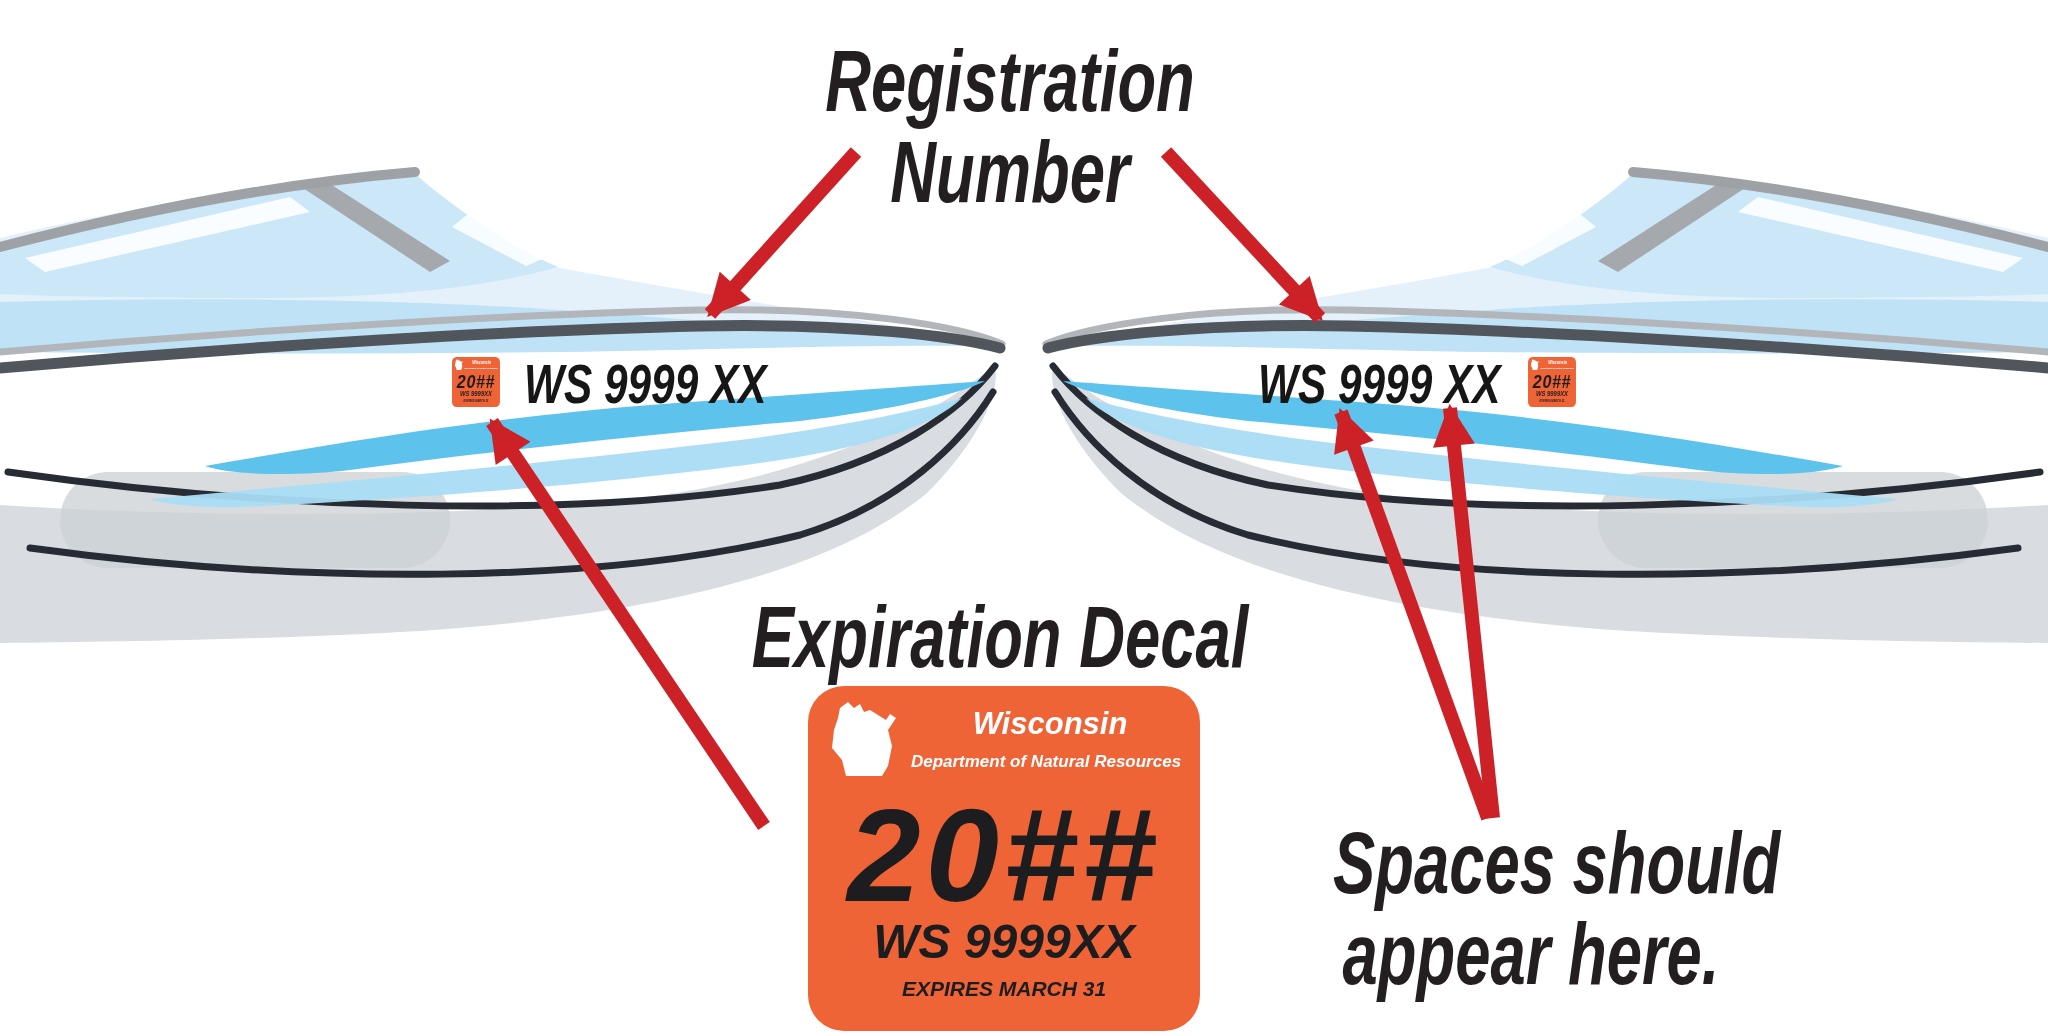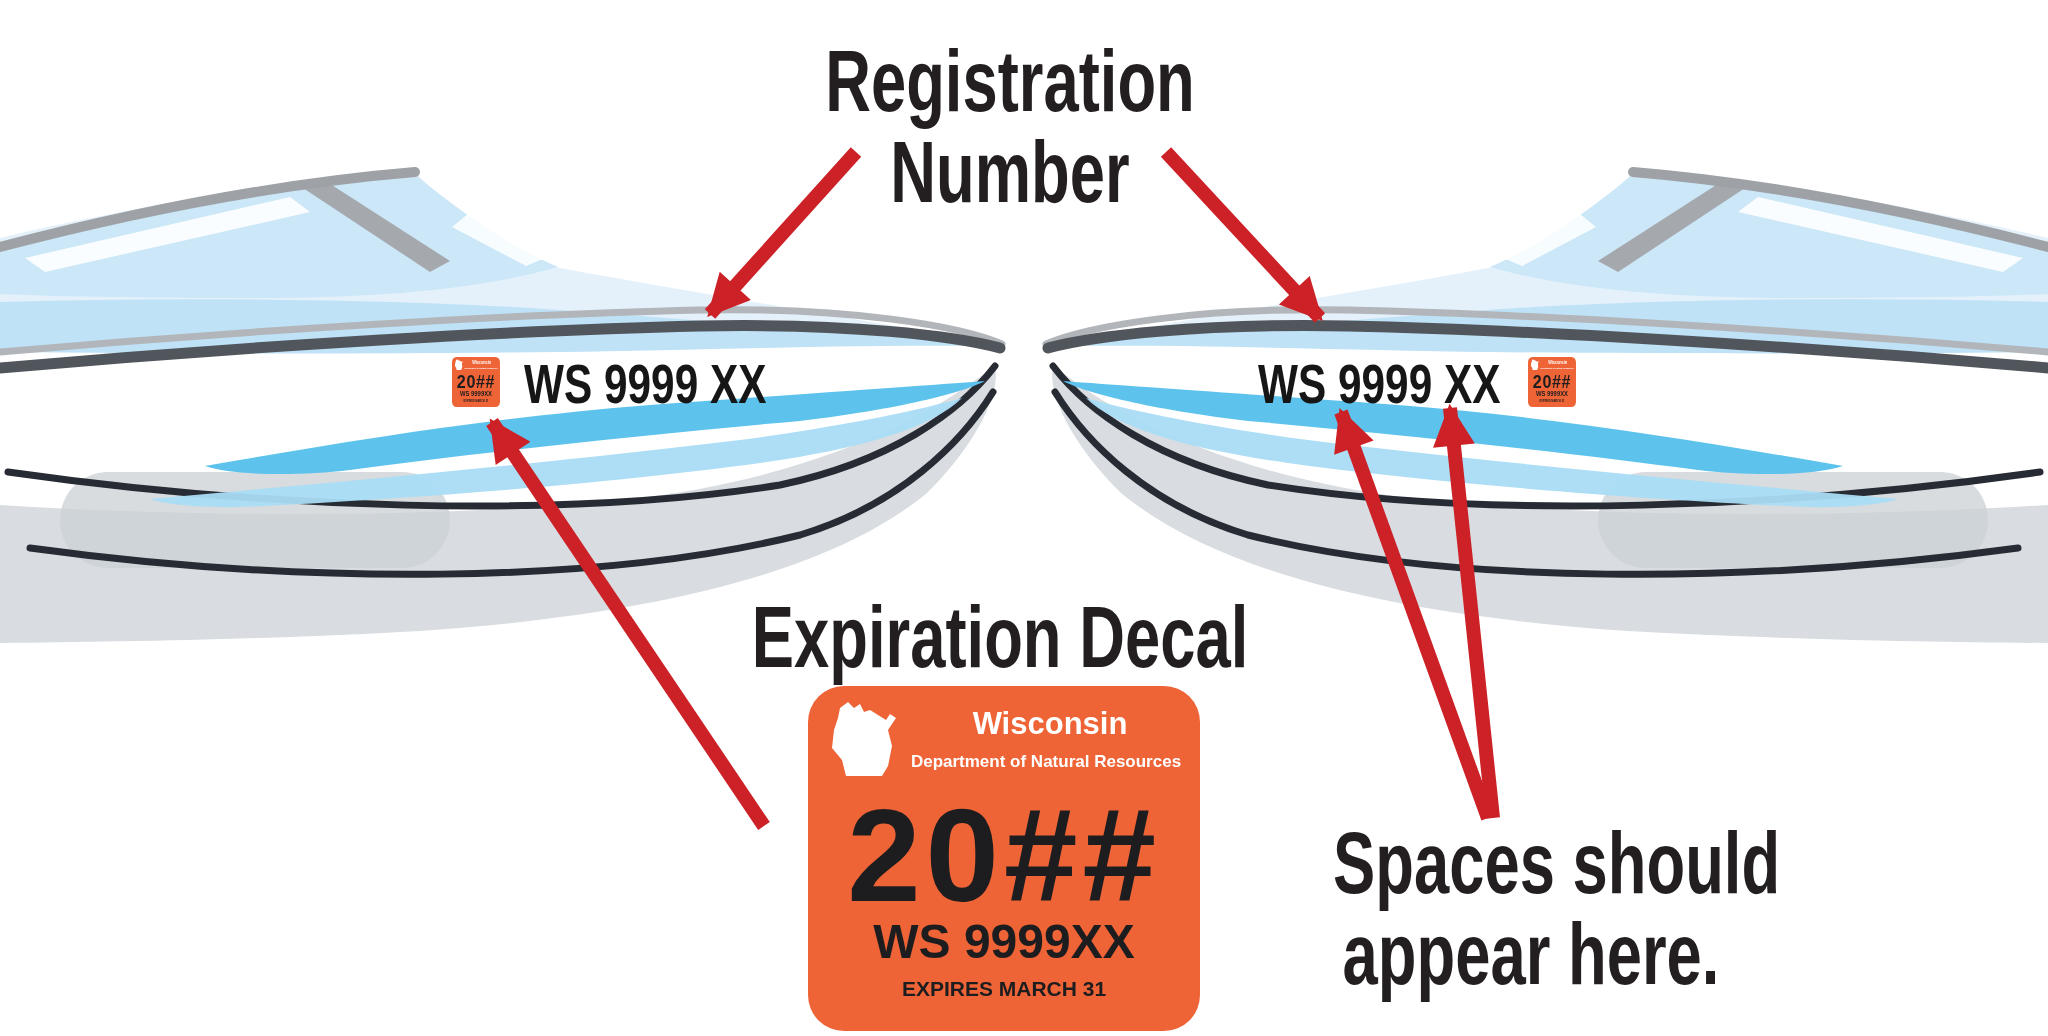--- a/index.html
+++ b/index.html
@@ -1,17 +1,17 @@
 <!DOCTYPE html>
 <html><head>
 <meta charset="utf-8">
 <style>
   html,body{margin:0;padding:0;background:#ffffff;}
   .stage{position:relative;width:2048px;height:1036px;background:#ffffff;overflow:hidden;
-         font-family:"Liberation Sans","DejaVu Sans",sans-serif;}
+         font-family:"Liberation Sans","DejaVu Sans",sans-serif;font-style:italic;}
   .stage svg.scene{position:absolute;left:0;top:0;}
 
   
   .label{position:absolute;color:#231F20;font-weight:bold;font-size:88px;line-height:1.03;
          text-align:center;transform:scaleX(0.72);transform-origin:center top;white-space:nowrap;}
   .label-title{left:660px;top:36px;width:700px;}
   .label-expiration{left:650px;top:592px;width:700px;}
   .label-spaces{left:1256px;top:818px;width:550px;}
 
   

